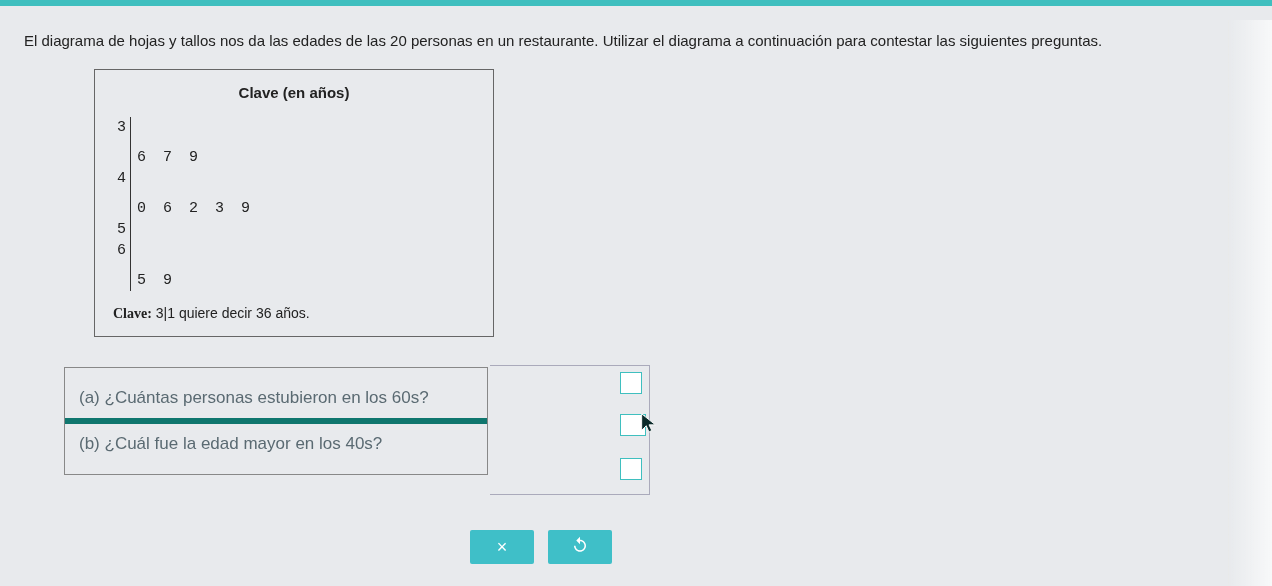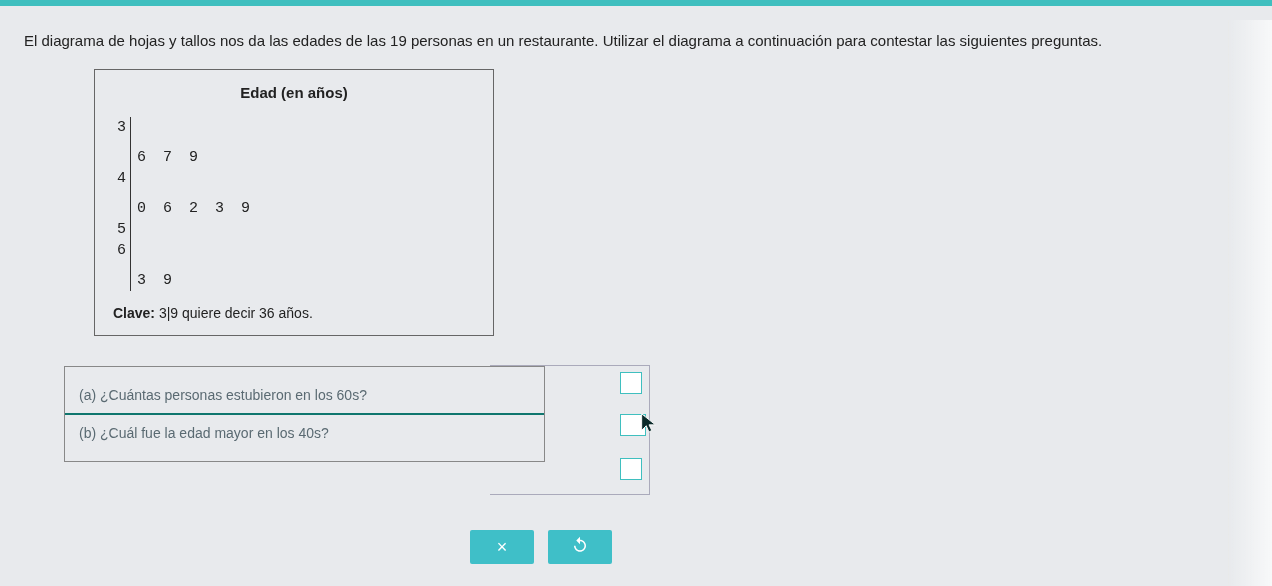--- a/index.html
+++ b/index.html
@@ -42,35 +42,35 @@
   }
   .stem-leaf-table {
     font-family: "Courier New", monospace;
     font-size: 15px;
     margin-bottom: 14px;
   }
   .stem-leaf-row { display: flex; line-height: 1.4; }
   .stem { width: 18px; text-align: right; padding-right: 4px; border-right: 1px solid #333; }
   .leaves { padding-left: 6px; letter-spacing: 4px; margin-top: 30px; }
   .key { font-size: 14px; }
-  .key b { font-weight: bold; }
+  .key b { font-weight: bold; font-family: Liberation Serif, serif; }
 
   .questions-box {
     border: 1px solid #888;
-    width: 481px;
+    width: 424px;
     margin-left: 40px;
     padding: 10px 0 10px 0;
     position: relative;
-    font-size: 14px;
+    font-size: 17px;
     color: #5a6a72;
   }
   .qrow {
     padding: 10px 14px;
   }
-  .qrow + .qrow { border-top: 2px solid #0f766e; }
+  .qrow + .qrow { border-top: 6px solid #0f766e; }
 
   .answer-area {
     position: absolute;
     left: 490px;
     top: 365px;
     width: 160px;
     height: 130px;
     border-top: 1px solid #aab;
     border-right: 1px solid #aab;
     border-bottom: 1px solid #aab;
@@ -127,43 +127,43 @@
     width: 44px;
     background: linear-gradient(to left, rgba(255,255,255,0.7), rgba(255,255,255,0));
     border-left: 1px solid rgba(0,0,0,0.06);
   }
 </style>
 </head>
 <body>
 
 <div class="top-border"></div>
 
-<p class="prompt">El diagrama de hojas y tallos nos da las edades de las 19 personas en un restaurante. Utilizar el diagrama a continuación para contestar las siguientes preguntas.</p>
+<p class="prompt">El diagrama de hojas y tallos nos da las edades de las 20 personas en un restaurante. Utilizar el diagrama a continuación para contestar las siguientes preguntas.</p>
 
 <div class="stem-leaf-box">
-  <div class="plot-title">Edad (en años)</div>
+  <div class="plot-title">Clave (en años)</div>
   <div class="stem-leaf-table">
     <div class="stem-leaf-row">
       <div class="stem">3</div>
       <div class="leaves">6 7 9</div>
     </div>
     <div class="stem-leaf-row">
       <div class="stem">4</div>
       <div class="leaves">0 6 2 3 9</div>
     </div>
     <div class="stem-leaf-row">
       <div class="stem">5</div>
     </div>
     <div class="stem-leaf-row">
       <div class="stem">6</div>
-      <div class="leaves">3 9</div>
+      <div class="leaves">5 9</div>
     </div>
   </div>
   <div class="key">
-    <b>Clave:</b><span> 3|9 quiere decir 36 años.</span>
+    <b>Clave:</b><span> 3|1 quiere decir 36 años.</span>
   </div>
 </div>
 
 <div class="questions-box">
   <div class="qrow">(a) ¿Cuántas personas estubieron en los 60s?</div>
   <div class="qrow">(b) ¿Cuál fue la edad mayor en los 40s?</div>
 </div>
 
 <div class="answer-area">
   <input class="answer-input ai1" style="">

